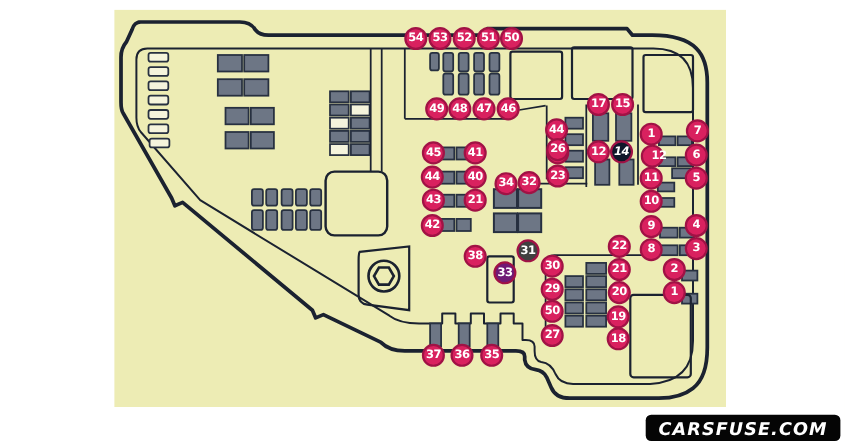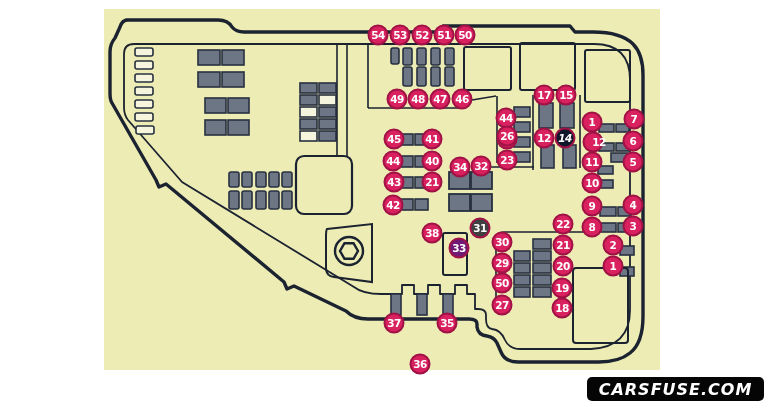--- a/index.html
+++ b/index.html
@@ -216,21 +216,21 @@
       <div class="marker" style="left: 507px; top: 96px; background: rgb(217, 33, 95); border-color: rgb(160, 18, 69); color: rgb(255, 255, 255); margin-top: 40px;">26</div>
       <div class="marker" style="left: 502px; top: 305px; background: rgb(217, 33, 95); border-color: rgb(160, 18, 69); color: rgb(255, 255, 255);">27</div>
       <div class="marker" style="left: 502px; top: 283px; background: rgb(217, 33, 95); border-color: rgb(160, 18, 69); color: rgb(255, 255, 255);">50</div>
       <div class="marker" style="left: 502px; top: 263px; background: rgb(217, 33, 95); border-color: rgb(160, 18, 69); color: rgb(255, 255, 255);">29</div>
       <div class="marker" style="left: 502px; top: 242px; background: rgb(217, 33, 95); border-color: rgb(160, 18, 69); color: rgb(255, 255, 255);">30</div>
       <div class="marker" style="left: 480px; top: 228px; background: #404040; border-color: rgb(160, 18, 69); color: rgb(255, 255, 255);">31</div>
       <div class="marker" style="left: 481px; top: 166px; background: rgb(217, 33, 95); border-color: rgb(160, 18, 69); color: rgb(255, 255, 255);">32</div>
       <div class="marker" style="left: 459px; top: 215px; background: #701a75; border-color: rgb(160, 18, 69); color: rgb(255, 255, 255); margin-top: 33px;">33</div>
       <div class="marker" style="left: 460px; top: 167px; background: rgb(217, 33, 95); border-color: rgb(160, 18, 69); color: rgb(255, 255, 255);">34</div>
       <div class="marker" style="left: 447px; top: 323px; background: rgb(217, 33, 95); border-color: rgb(160, 18, 69); color: rgb(255, 255, 255);">35</div>
-      <div class="marker" style="left: 420px; top: 323px; background: rgb(217, 33, 95); border-color: rgb(160, 18, 69); color: rgb(255, 255, 255); margin-top: 41px;">36</div>
+      <div class="marker" style="left: 420px; top: 323px; background: rgb(217, 33, 95); border-color: rgb(160, 18, 69); color: rgb(255, 255, 255);">36</div>
       <div class="marker" style="left: 394px; top: 323px; background: rgb(217, 33, 95); border-color: rgb(160, 18, 69); color: rgb(255, 255, 255);">37</div>
       <div class="marker" style="left: 432px; top: 205px; background: rgb(217, 33, 95); border-color: rgb(160, 18, 69); color: rgb(255, 255, 255); margin-top: 28px;">38</div>
       <div class="marker" style="left: 432px; top: 182px; background: rgb(217, 33, 95); border-color: rgb(160, 18, 69); color: rgb(255, 255, 255);">21</div>
       <div class="marker" style="left: 432px; top: 161px; background: rgb(217, 33, 95); border-color: rgb(160, 18, 69); color: rgb(255, 255, 255);">40</div>
       <div class="marker" style="left: 432px; top: 139px; background: rgb(217, 33, 95); border-color: rgb(160, 18, 69); color: rgb(255, 255, 255);">41</div>
       <div class="marker" style="left: 393px; top: 205px; background: rgb(217, 33, 95); border-color: rgb(160, 18, 69); color: rgb(255, 255, 255);">42</div>
       <div class="marker" style="left: 394px; top: 182px; background: rgb(217, 33, 95); border-color: rgb(160, 18, 69); color: rgb(255, 255, 255);">43</div>
       <div class="marker" style="left: 393px; top: 161px; background: rgb(217, 33, 95); border-color: rgb(160, 18, 69); color: rgb(255, 255, 255);">44</div>
       <div class="marker" style="left: 394px; top: 139px; background: rgb(217, 33, 95); border-color: rgb(160, 18, 69); color: rgb(255, 255, 255);">45</div>
       <div class="marker" style="left: 462px; top: 99px; background: rgb(217, 33, 95); border-color: rgb(160, 18, 69); color: rgb(255, 255, 255);">46</div>

